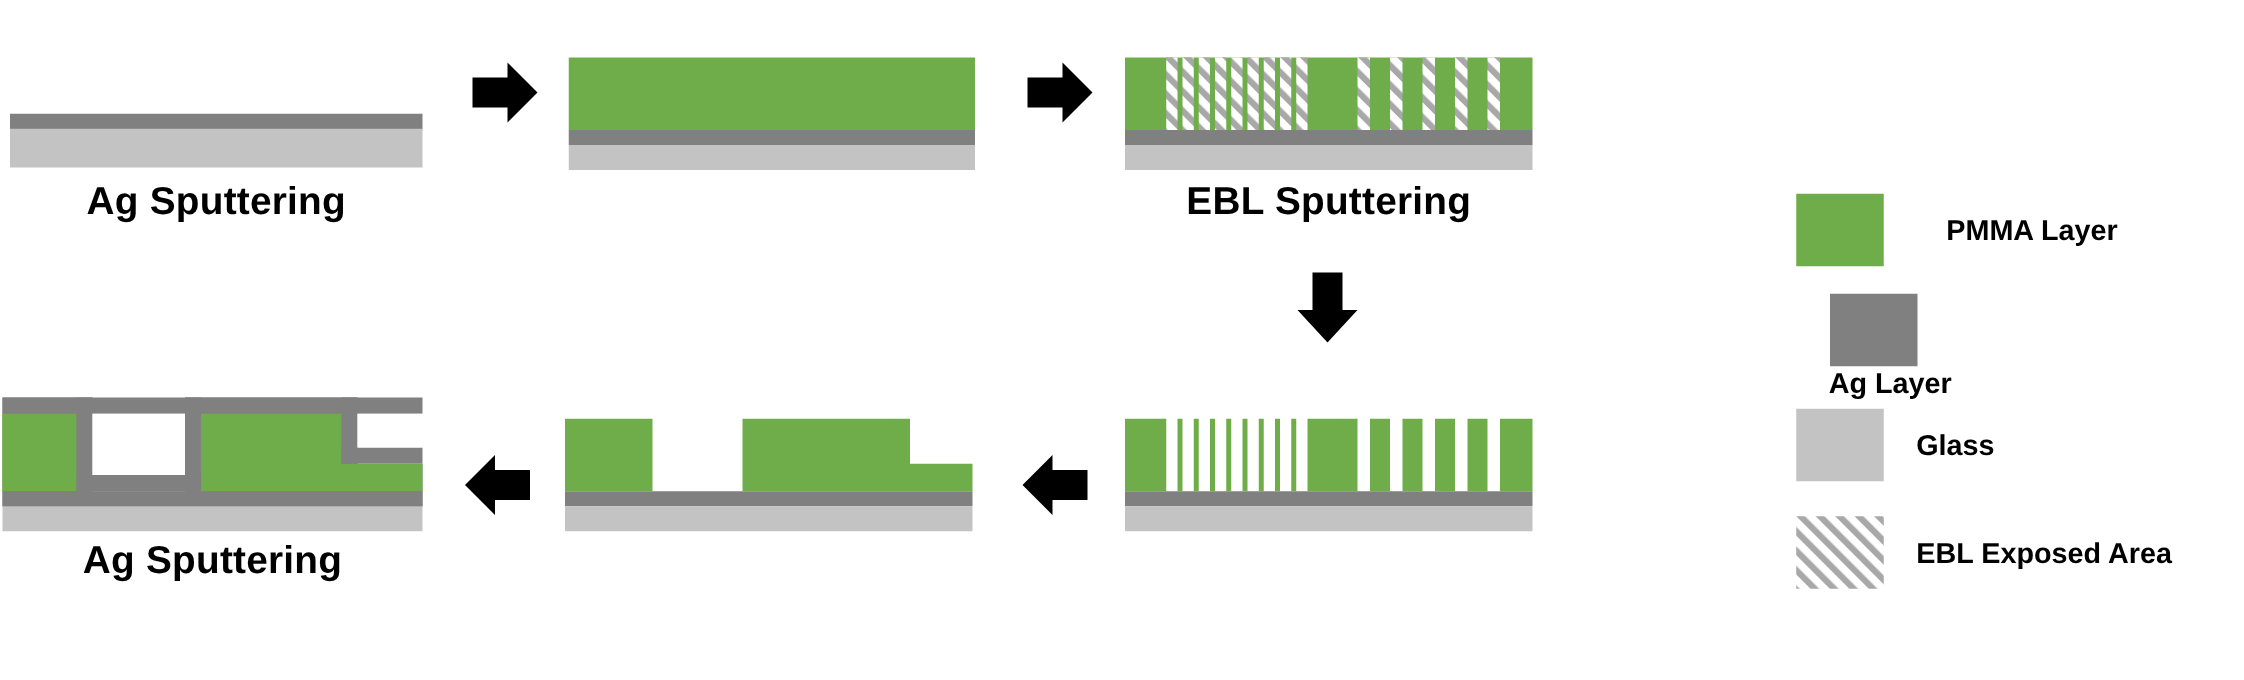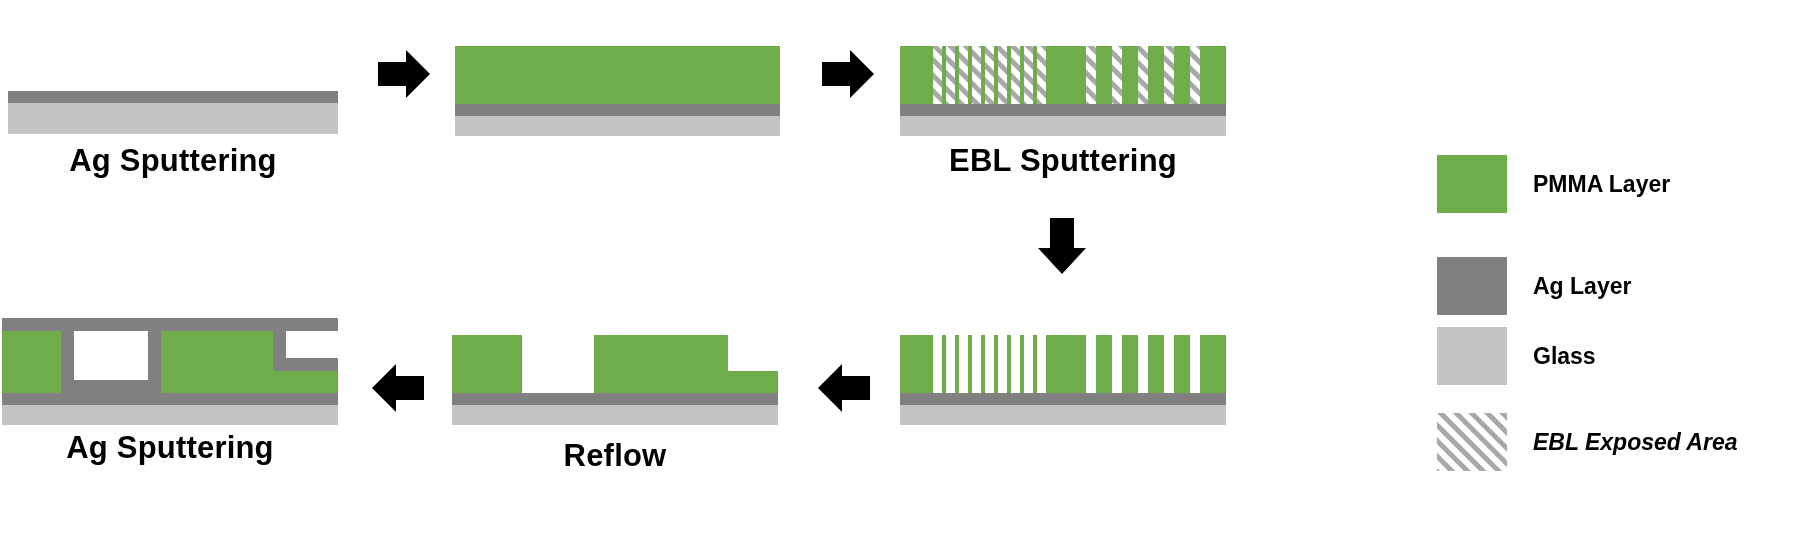--- a/index.html
+++ b/index.html
@@ -160,21 +160,20 @@
   </div>
 
   <div class="panel" style="left:452px; top:335px;">
     <svg width="326" height="90" viewBox="0 0 326 90">
       <rect x="0" y="58" width="326" height="12" fill="#808080"></rect>
       <rect x="0" y="70" width="326" height="20" fill="#c3c3c3"></rect>
       <path d="M0 0 L70 0 L70 58 L0 58 Z" fill="#6fad4a"></path>
       <path d="M142 0 L276 0 L276 36 L326 36 L326 58 L142 58 Z" fill="#6fad4a"></path>
     </svg>
   </div>
-  <div class="panel-caption" style="left:452px; top:438px; width:326px;">Reflow</div>
 
   <div class="arrow" style="left:372px; top:362px;">
     <svg width="52" height="52" viewBox="0 0 52 52">
       <path d="M52 14 L24 14 L24 2 L0 26 L24 50 L24 38 L52 38 Z" fill="#000000"></path>
     </svg>
   </div>
 
   <div class="panel" style="left:2px; top:318px;">
     <svg width="336" height="107" viewBox="0 0 336 107">
 
@@ -202,36 +201,36 @@
 
       <rect x="0" y="13" width="59" height="62" fill="#6fad4a"></rect>
       <rect x="159" y="13" width="112" height="62" fill="#6fad4a"></rect>
       <rect x="0" y="75" width="336" height="12" fill="#808080"></rect>
     </svg>
   </div>
   <div class="panel-caption" style="left:2px; top:430px; width:336px;">Ag Sputtering</div>
 
   <div class="legend" style="left:1437px; top:155px;">
 
-    <div class="legend-row" style="left:0; top:0;">
+    <div class="legend-row" style="left:0; top:0;gap:24px;">
       <div class="legend-swatch" style="background:#6fad4a;"></div>
       <div class="legend-label">PMMA Layer</div>
     </div>
 
-    <div class="legend-row" style="left:0; top:102px;">
+    <div class="legend-row" style="left:0; top:80px;flex-direction:column;">
       <div class="legend-swatch" style="background:#808080;"></div>
       <div class="legend-label">Ag Layer</div>
     </div>
 
     <div class="legend-row" style="left:0; top:172px;">
       <div class="legend-swatch" style="background:#c3c3c3;"></div>
       <div class="legend-label">Glass</div>
     </div>
 
-    <div class="legend-row" style="left:0; top:258px;font-style:italic;">
+    <div class="legend-row" style="left:0; top:258px;">
       <div class="legend-swatch">
         <svg width="70" height="58" viewBox="0 0 70 58">
           <defs>
             <pattern id="ebl-hatch-legend" width="11" height="11" patternUnits="userSpaceOnUse" patternTransform="rotate(-45)">
               <rect width="11" height="11" fill="#ffffff"></rect>
               <rect width="5" height="11" fill="#a8a8a8"></rect>
             </pattern>
           </defs>
           <rect x="0" y="0" width="70" height="58" fill="url(#ebl-hatch-legend)"></rect>
         </svg>

